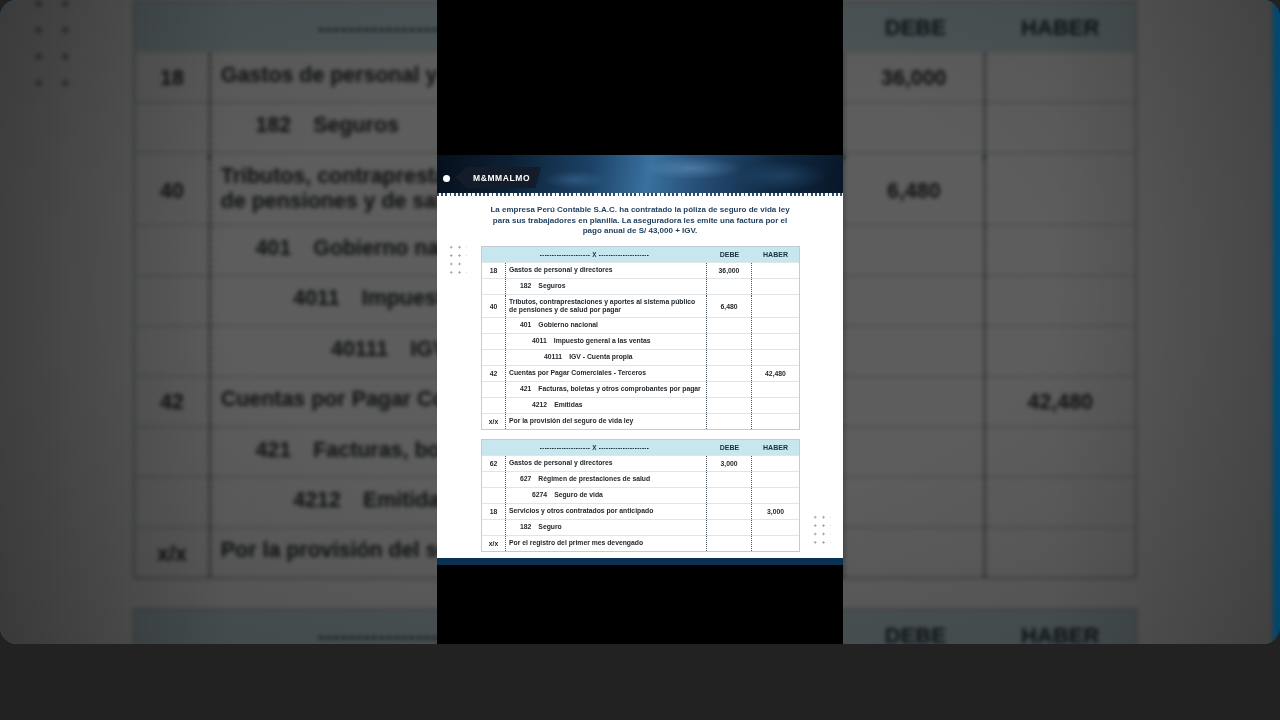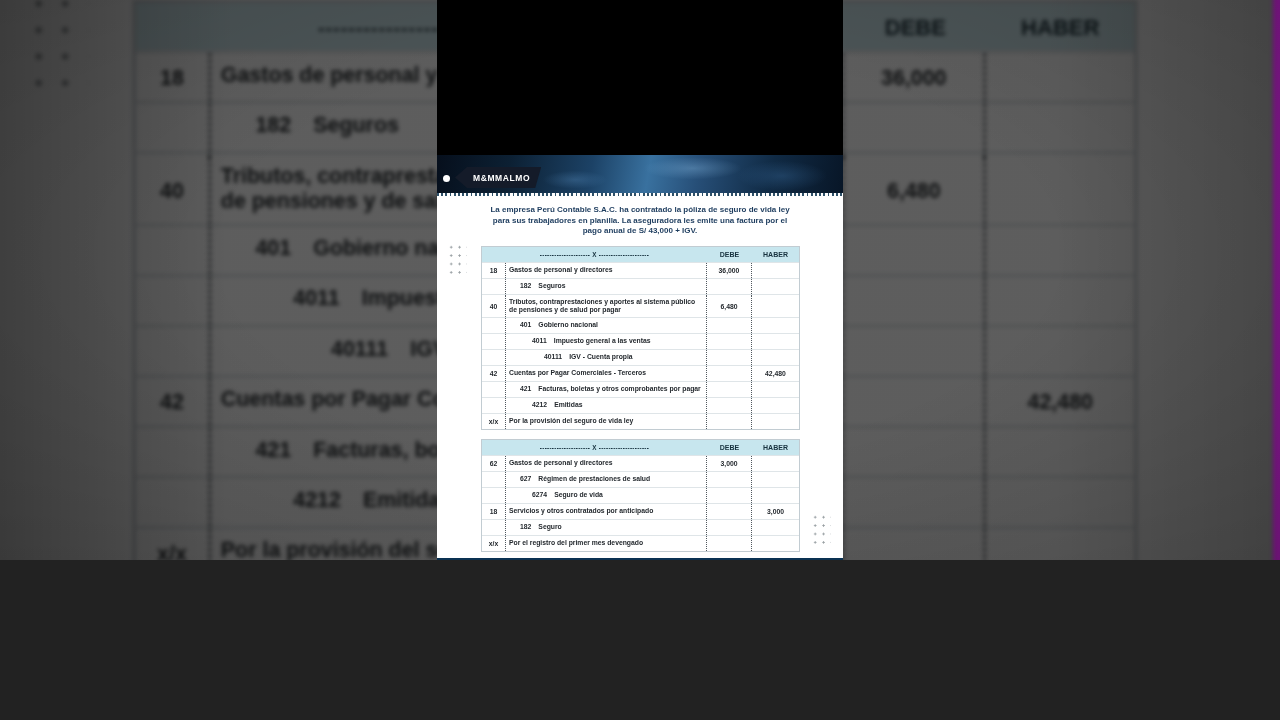--- a/index.html
+++ b/index.html
@@ -1,19 +1,19 @@
 <!DOCTYPE html>
 <html><head>
 <meta charset="utf-8">
 <style>
   html,body { margin:0; padding:0; background:#222; }
   * { box-sizing:border-box; }
   .stage {
-    position:relative; width:1280px; height:560px; overflow:hidden;
-    background:#a21caf; font-family:"Liberation Sans", sans-serif;
+    position:relative; width:1280px; height:644px; overflow:hidden;
+    background:#0369a1; font-family:"Liberation Sans", sans-serif;border-radius:17px;
   }
 
   
   #bg-clone {
     position:absolute; left:0; top:0; width:406px; height:720px;
     transform-origin:0 0;
     transform: translate(-6px,-775px) scale(3.15);
     filter: brightness(0.38) saturate(0.75) blur(0.6px);
     z-index:0;
   }

